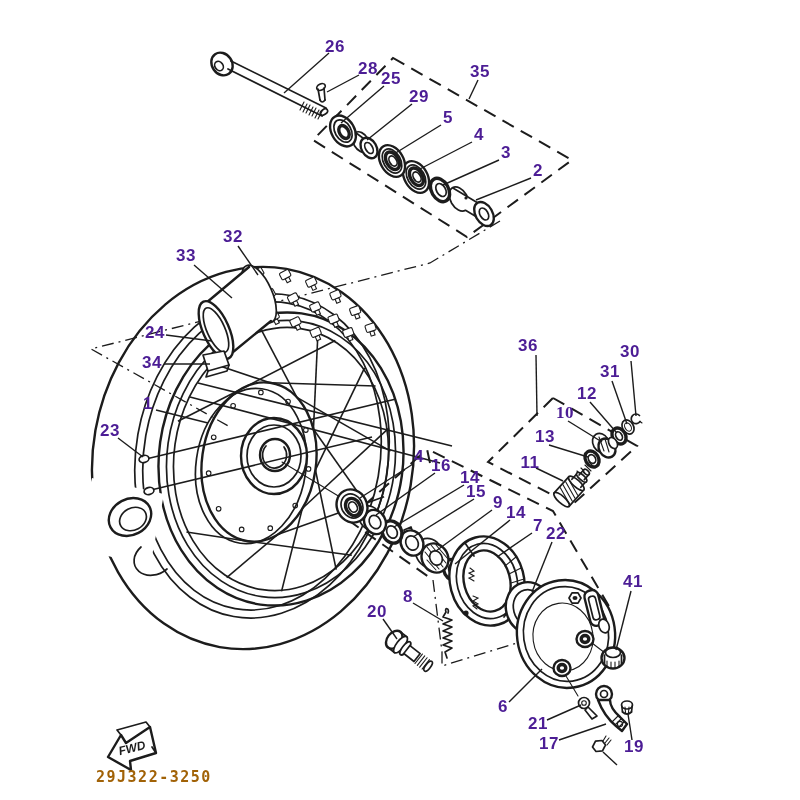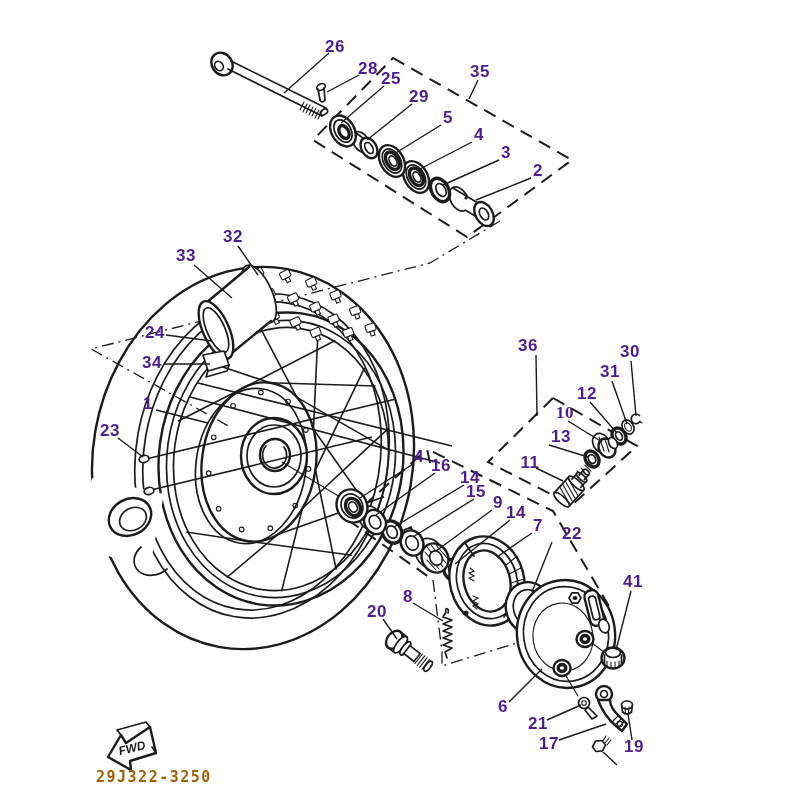--- a/index.html
+++ b/index.html
@@ -484,30 +484,30 @@
       <div class="callout" style="left: 186px; top: 256px;">33</div>
       <div class="callout" style="left: 155px; top: 333px;">24</div>
       <div class="callout" style="left: 152px; top: 363px;">34</div>
       <div class="callout" style="left: 148px; top: 404px;">1</div>
       <div class="callout" style="left: 110px; top: 431px;">23</div>
       <div class="callout" style="left: 528px; top: 346px;">36</div>
       <div class="callout" style="left: 630px; top: 352px;">30</div>
       <div class="callout" style="left: 610px; top: 372px;">31</div>
       <div class="callout" style="left: 587px; top: 394px;">12</div>
       <div class="callout" style="left: 565px; top: 413px; font-family: Liberation Serif, serif;">10</div>
-      <div class="callout" style="left: 545px; top: 437px; margin-left: 16px;">13</div>
+      <div class="callout" style="left: 545px; top: 437px;">13</div>
       <div class="callout" style="left: 530px; top: 463px;">11</div>
       <div class="callout" style="left: 419px; top: 457px;">4</div>
       <div class="callout" style="left: 441px; top: 466px;">16</div>
       <div class="callout" style="left: 470px; top: 478px;">14</div>
       <div class="callout" style="left: 476px; top: 492px;">15</div>
       <div class="callout" style="left: 498px; top: 503px;">9</div>
       <div class="callout" style="left: 516px; top: 513px;">14</div>
       <div class="callout" style="left: 538px; top: 526px;">7</div>
-      <div class="callout" style="left: 556px; top: 534px; margin-left: 16px;">22</div>
+      <div class="callout" style="left: 556px; top: 534px;">22</div>
       <div class="callout" style="left: 408px; top: 597px;">8</div>
       <div class="callout" style="left: 377px; top: 612px;">20</div>
       <div class="callout" style="left: 633px; top: 582px;">41</div>
       <div class="callout" style="left: 503px; top: 707px;">6</div>
       <div class="callout" style="left: 538px; top: 724px;">21</div>
       <div class="callout" style="left: 549px; top: 744px;">17</div>
       <div class="callout" style="left: 621px; top: 796px; margin-top: 24px;">18</div>
       <div class="callout" style="left: 634px; top: 747px;">19</div>
     </div>
 

